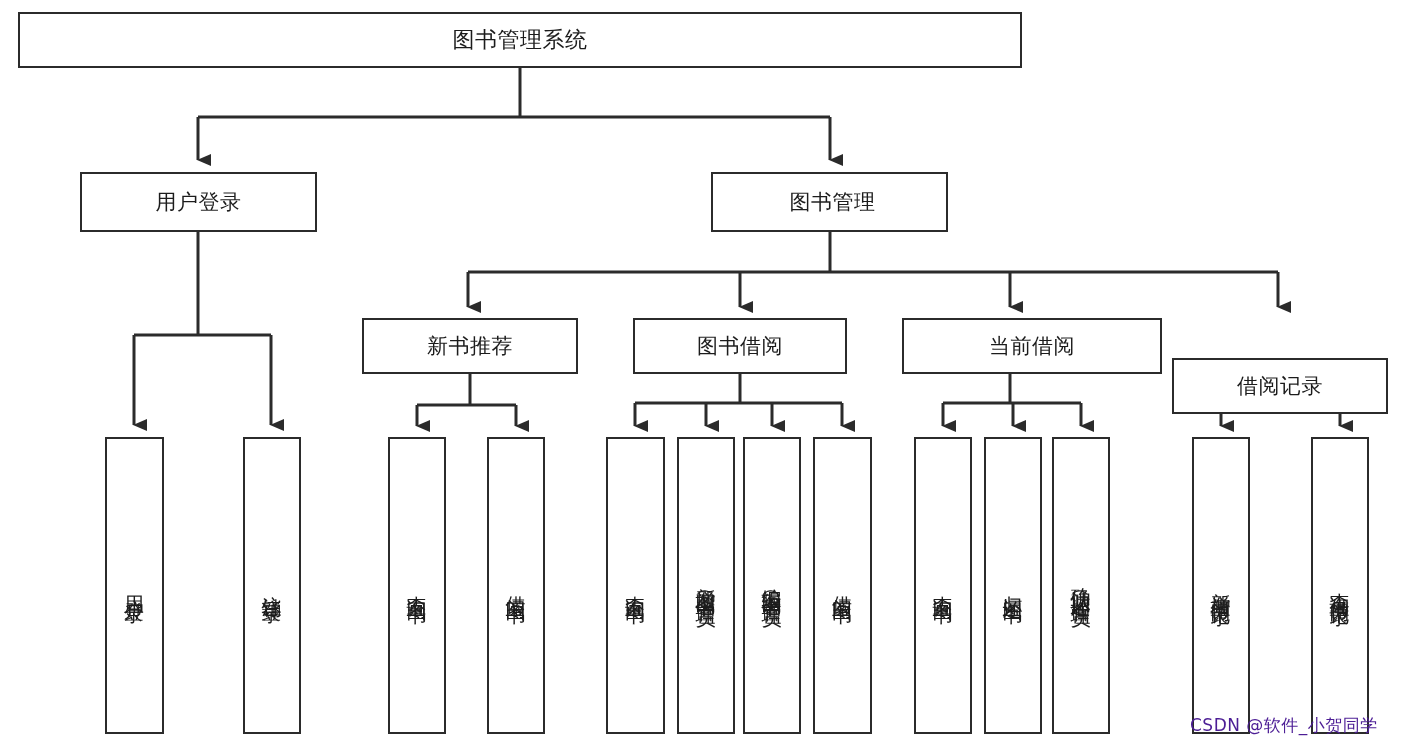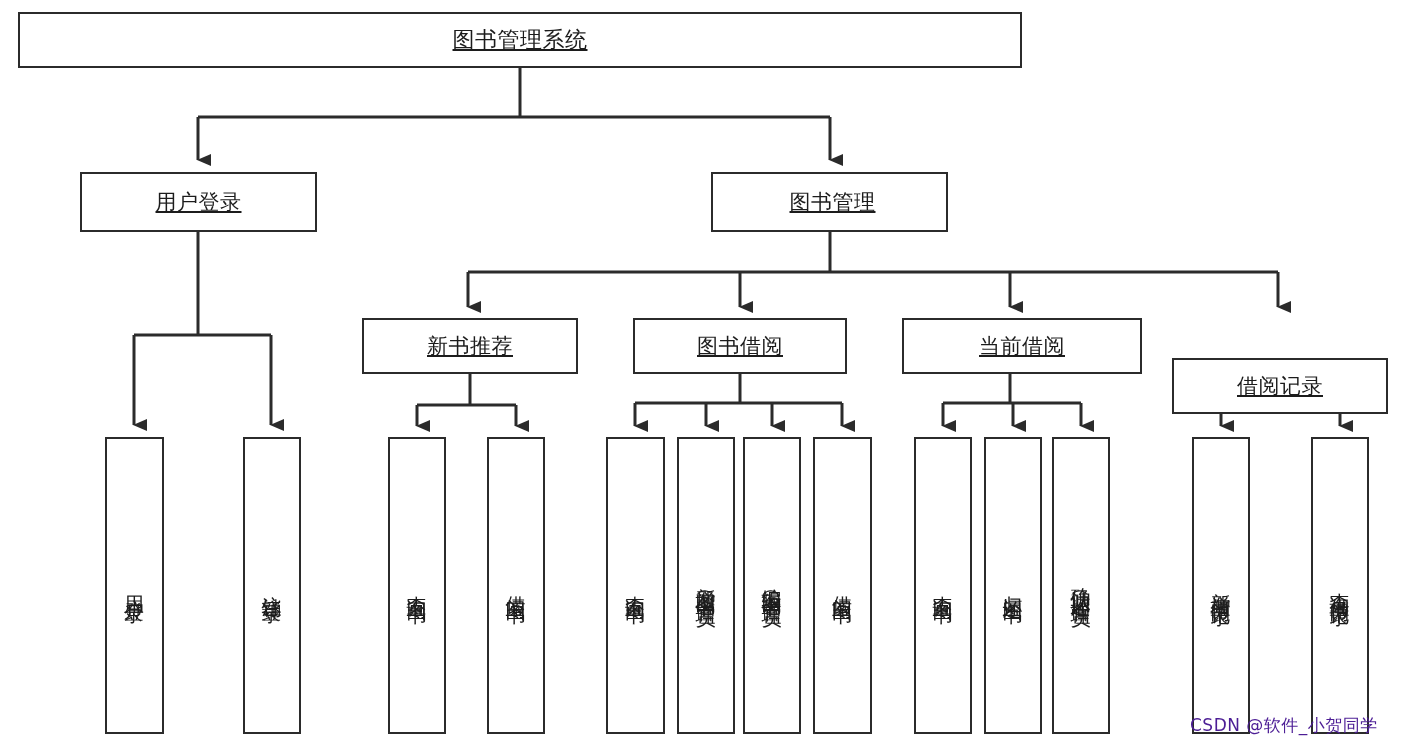--- a/index.html
+++ b/index.html
@@ -37,21 +37,20 @@
   }
   .node .label {
     display: block;
     text-align: center;
     line-height: 1.25;
     white-space: pre;
   }
   .node.horiz .label {
     font-size: 21px;
     letter-spacing: 0.5px;
-    text-decoration: underline;
   }
   .node.root .label {
     font-size: 22px;
     letter-spacing: 0.5px;
   }
   .node.vert {
     align-items: center;
     justify-content: center;
   }
   .node.vert .label {
@@ -137,21 +136,21 @@
   <div class="node horiz" style="left:711px; top:172px; width:237px; height:60px;padding-left:6px;">
     <span class="label">图书管理</span>
   </div>
 
   <div class="node horiz" style="left:633px; top:318px; width:214px; height:56px;">
     <span class="label">图书借阅</span>
   </div>
   <div class="node horiz" style="left:362px; top:318px; width:216px; height:56px;">
     <span class="label">新书推荐</span>
   </div>
-  <div class="node horiz" style="left:902px; top:318px; width:240px; height:56px;align-items:center;">
+  <div class="node horiz" style="left:902px; top:318px; width:260px; height:56px;align-items:center;">
     <span class="label">当前借阅</span>
   </div>
   <div class="node horiz" style="left:1172px; top:318px; width:216px; height:56px;margin-top:40px;">
     <span class="label">借阅记录</span>
   </div>
 
   <div class="node vert" style="left:105px; top:437px; width:59px; height:297px;">
     <span class="label">用户登录</span>
   </div>
   <div class="node vert" style="left:243px; top:437px; width:58px; height:297px;">

